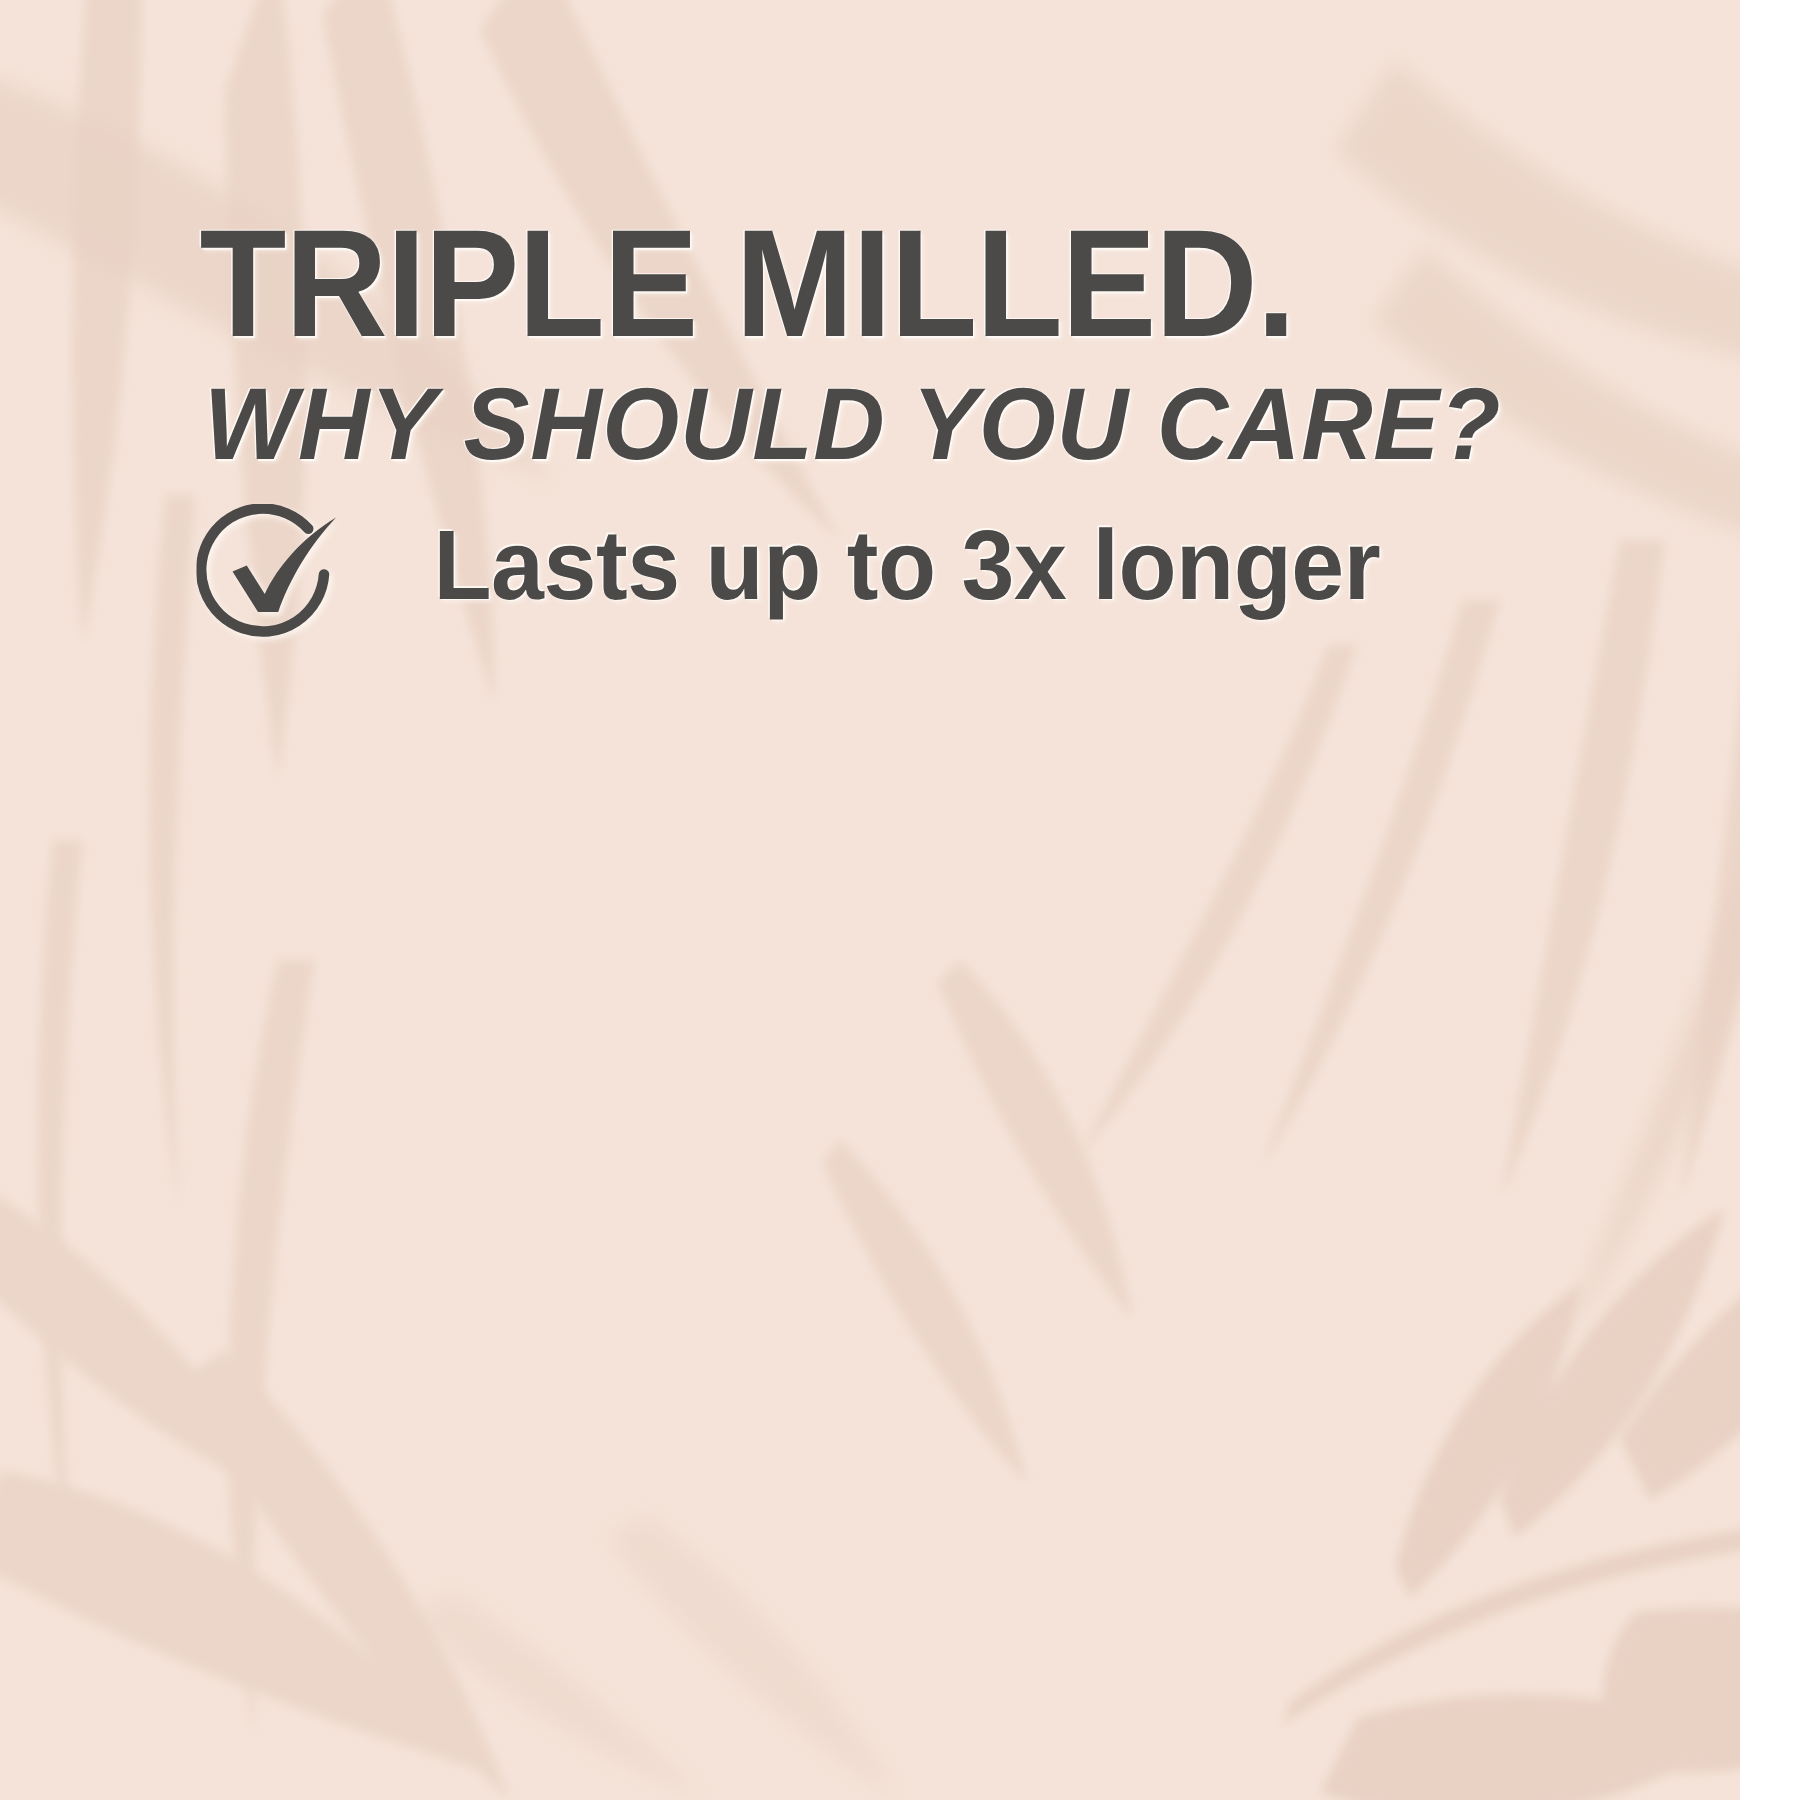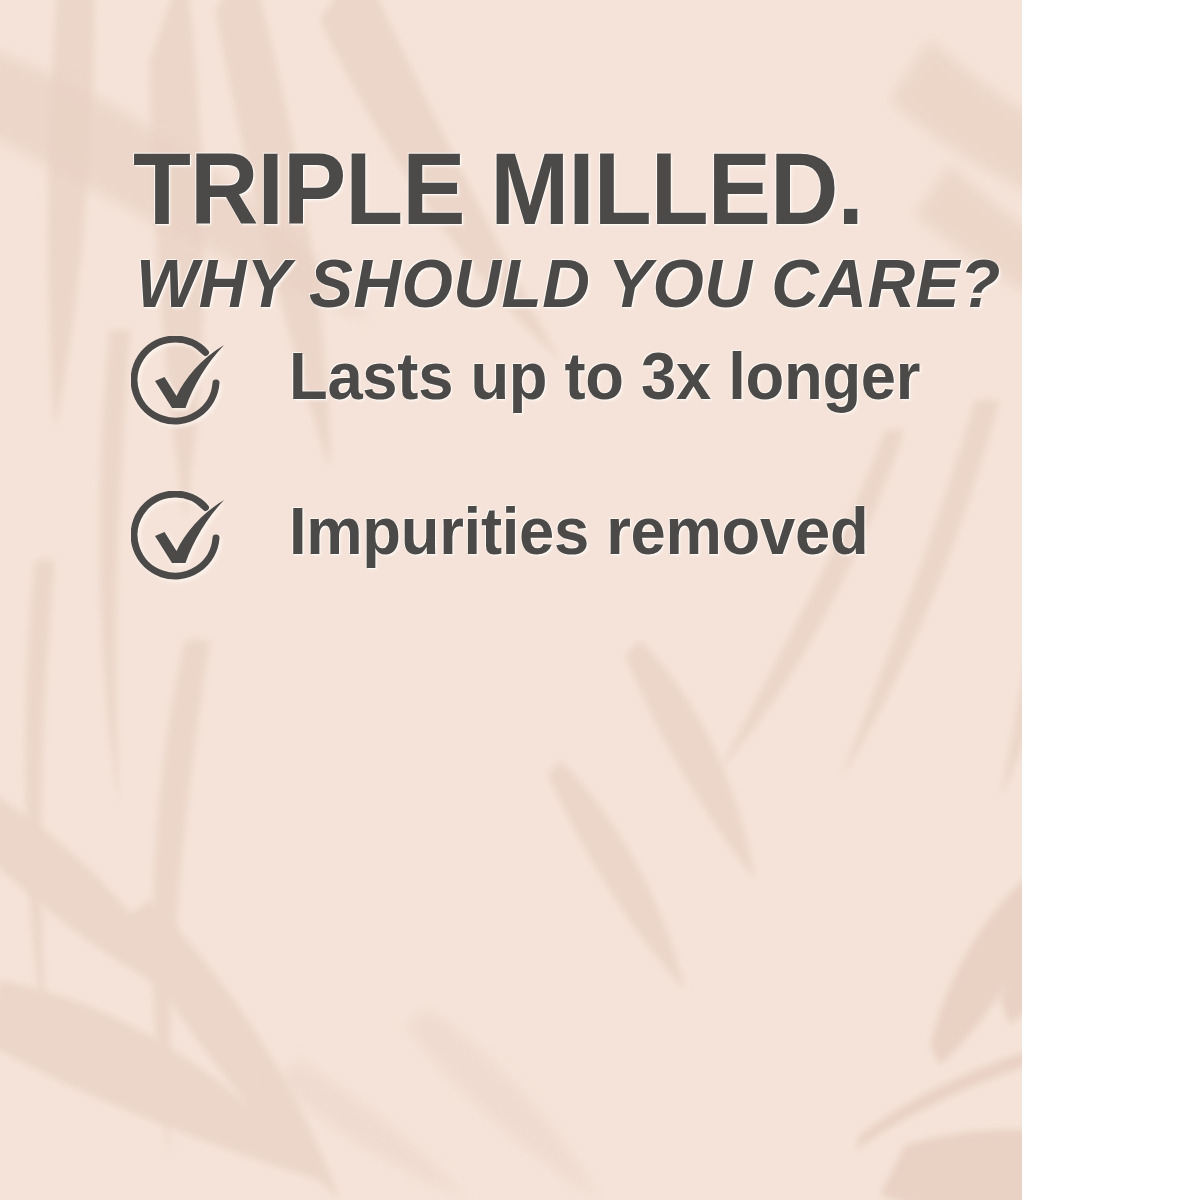--- a/index.html
+++ b/index.html
@@ -3,21 +3,21 @@
 <meta charset="utf-8">
 <style>
   html, body {
     margin: 0;
     padding: 0;
     background: #ffffff;
   }
 
   #poster {
     position: relative;
-    width: 1022px;
+    width: 1160px;
     height: 1200px;
     overflow: hidden;
     background: #f5e3d9;
     font-family: "Liberation Sans", sans-serif;
     -webkit-font-smoothing: antialiased;
   }
 
   
   #bg-art {
     position: absolute;
@@ -209,29 +209,19 @@
         <span class="check-icon">
           <svg viewBox="0 0 100 100">
             <path d="M74.5,16.5 A41,41 0 1 0 85,47" fill="none" stroke="#4b4a48" stroke-width="7" stroke-linecap="round"></path>
             <path d="M24,45 L33.5,41 L45.5,60 C54,42 70,23 93,9
                      C76,27 62,50 54.5,72 L41,72 Z" fill="#4b4a48"></path>
           </svg>
         </span>
         <div class="benefit-label">Lasts up to 3x longer</div>
       </div>
 
-      <div class="benefit-row">
-        <span class="check-icon">
-          <svg viewBox="0 0 100 100">
-            <path d="M74.5,16.5 A41,41 0 1 0 85,47" fill="none" stroke="#4b4a48" stroke-width="7" stroke-linecap="round"></path>
-            <path d="M24,45 L33.5,41 L45.5,60 C54,42 70,23 93,9
-                     C76,27 62,50 54.5,72 L41,72 Z" fill="#4b4a48"></path>
-          </svg>
-        </span>
-        <div class="benefit-label">Impurities removed</div>
-      </div>
 
 
 
 
     </div>
   </div>
 </div>
 
 </body></html>

